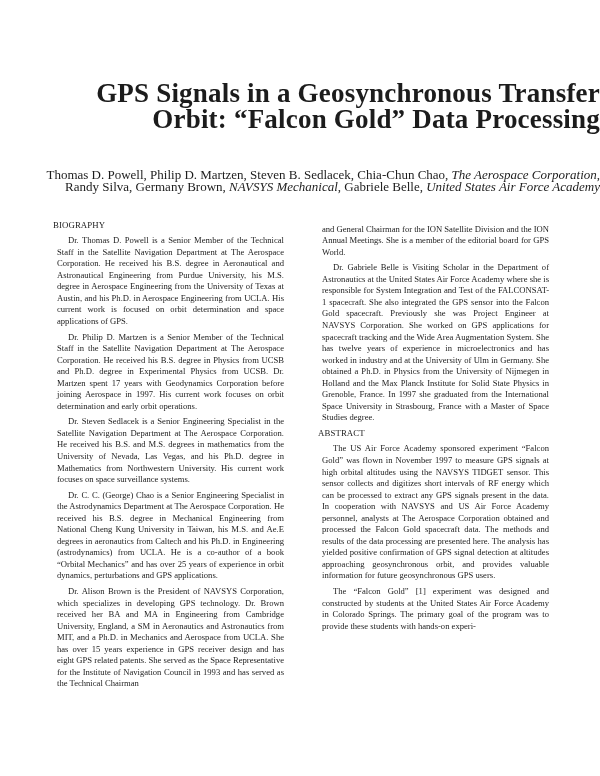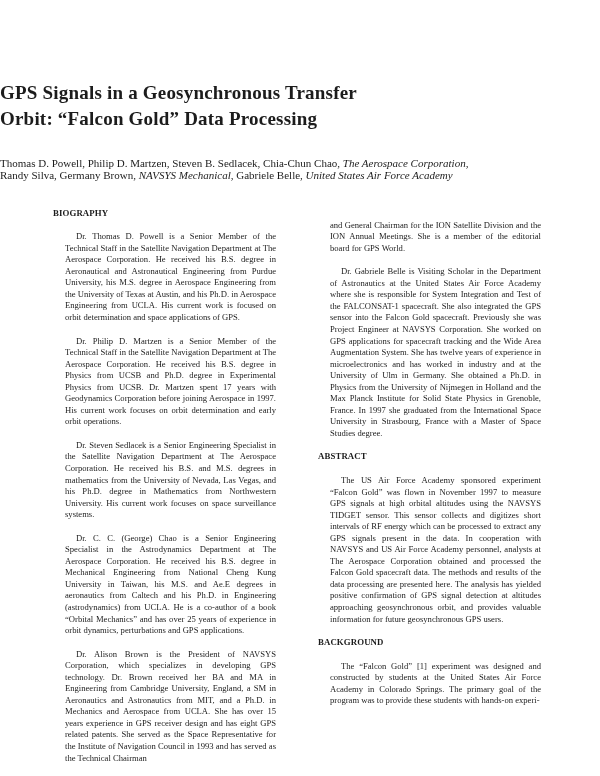--- a/index.html
+++ b/index.html
@@ -11,56 +11,56 @@
     -webkit-font-smoothing: antialiased;
   }
   .page {
     position: relative;
     width: 600px; height: 776px;
     overflow: hidden;
     background: #ffffff;
   }
   .title {
     margin-top: 80px;
-    text-align: left;
+    text-align: right;
     font-weight: 700;
-    font-size: 19px;
+    font-size: 27px;
     line-height: 26px;
     letter-spacing: 0.2px;
   }
   .authors {
-    margin-top: 25px;
-    text-align: left;
-    font-size: 11px;
+    margin-top: 37px;
+    text-align: right;
+    font-size: 13px;
     line-height: 12.3px;
   }
   .authors em { font-style: italic; }
   .columns {
     display: flex;
     gap: 30px;
     margin-top: 26px;
     padding: 0 47px 0 53px;
   }
   .column {
     flex: 1 1 0;
     min-width: 0;
     font-size: 8.6px;
     line-height: 11.55px;
     text-align: justify;
     text-justify: inter-word;
   }
   .column p {
-    margin: 12px;
+    margin: 4px;
     text-indent: 11px;
   }
   .column p.no-indent { text-indent: 0; }
   .column h2 {
     font-size: 8.8px;
     line-height: 11.55px;
-    font-weight: 700;
+    font-weight: 400;
     margin: 4px 0 1px 0;
     text-align: left;
     letter-spacing: 0.1px;
   }
   .column h2:first-child { margin-top: 0; }
 </style>
 </head>
 <body>
 
 <div class="page">
@@ -82,18 +82,17 @@
         <p>Dr. Philip D. Martzen is a Senior Member of the Technical Staff in the Satellite Navigation Department at The Aerospace Corporation.  He received his B.S. degree in Physics from UCSB and Ph.D. degree in Experimental Physics from UCSB. Dr. Martzen spent 17 years with Geodynamics Corporation before joining Aerospace in 1997. His current work focuses on orbit determination and early orbit operations.</p>
         <p>Dr. Steven Sedlacek is a Senior Engineering Specialist in the Satellite Navigation Department at The Aerospace Corporation.  He received his B.S. and M.S. degrees in mathematics from the University of Nevada, Las Vegas, and his Ph.D. degree in Mathematics from Northwestern University. His current work focuses on space surveillance systems.</p>
         <p>Dr. C. C. (George) Chao is a Senior Engineering Specialist in the Astrodynamics Department at The Aerospace Corporation.  He received his B.S. degree in Mechanical Engineering from National Cheng Kung University in Taiwan, his M.S. and Ae.E degrees in aeronautics from Caltech and his Ph.D. in Engineering (astrodynamics) from UCLA. He is a co-author of a book “Orbital Mechanics” and has over 25 years of experience in orbit dynamics, perturbations and GPS applications.</p>
         <p>Dr. Alison Brown is the President of NAVSYS Corporation, which specializes in developing GPS technology. Dr. Brown received her BA and MA in Engineering from Cambridge University, England, a SM in Aeronautics and Astronautics from MIT, and a Ph.D. in Mechanics and Aerospace from UCLA.  She has over 15 years experience in GPS receiver design and has eight GPS related patents.  She served as the Space Representative for the Institute of Navigation Council in 1993 and has served as the Technical Chairman</p>
       </div>
     <div class="column">
         <p class="no-indent">and General Chairman for the ION Satellite Division and the ION Annual Meetings. She is a member of the editorial board for GPS World.</p>
         <p>Dr. Gabriele Belle is Visiting Scholar in the Department of Astronautics at the United States Air Force Academy where she is responsible for System Integration and Test of the FALCONSAT-1 spacecraft.  She also integrated the GPS sensor into the Falcon Gold spacecraft. Previously she was Project Engineer at NAVSYS Corporation. She worked on GPS applications for spacecraft tracking and the Wide Area Augmentation System. She has twelve years of experience in microelectronics and has worked in industry and at the University of Ulm in Germany. She obtained a Ph.D. in Physics from the University of Nijmegen in Holland and the Max Planck Institute for Solid State Physics in Grenoble, France.  In 1997 she graduated from the International Space University in Strasbourg, France with a Master of Space Studies degree.</p>
         <h2>ABSTRACT</h2>
         <p>The US Air Force Academy sponsored experiment “Falcon Gold” was flown in November 1997 to measure GPS signals at high orbital altitudes using the NAVSYS TIDGET sensor.  This sensor collects and digitizes short intervals of RF energy which can be processed to extract any GPS signals present in the data.  In cooperation with NAVSYS and US Air Force Academy personnel, analysts at The Aerospace Corporation obtained and processed the Falcon Gold spacecraft data.  The methods and results of the data processing are presented here.  The analysis has yielded positive confirmation of GPS signal detection at altitudes approaching geosynchronous orbit, and provides valuable information for future geosynchronous GPS users.</p>
-        <h2>BACKGROUND</h2>
         <p>The “Falcon Gold” [1] experiment was designed and constructed by students at the United States Air Force Academy in Colorado Springs. The primary goal of the program was to provide these students with hands-on experi-</p>
       </div>
   </div>
 
 </div>
 
 </body></html>

